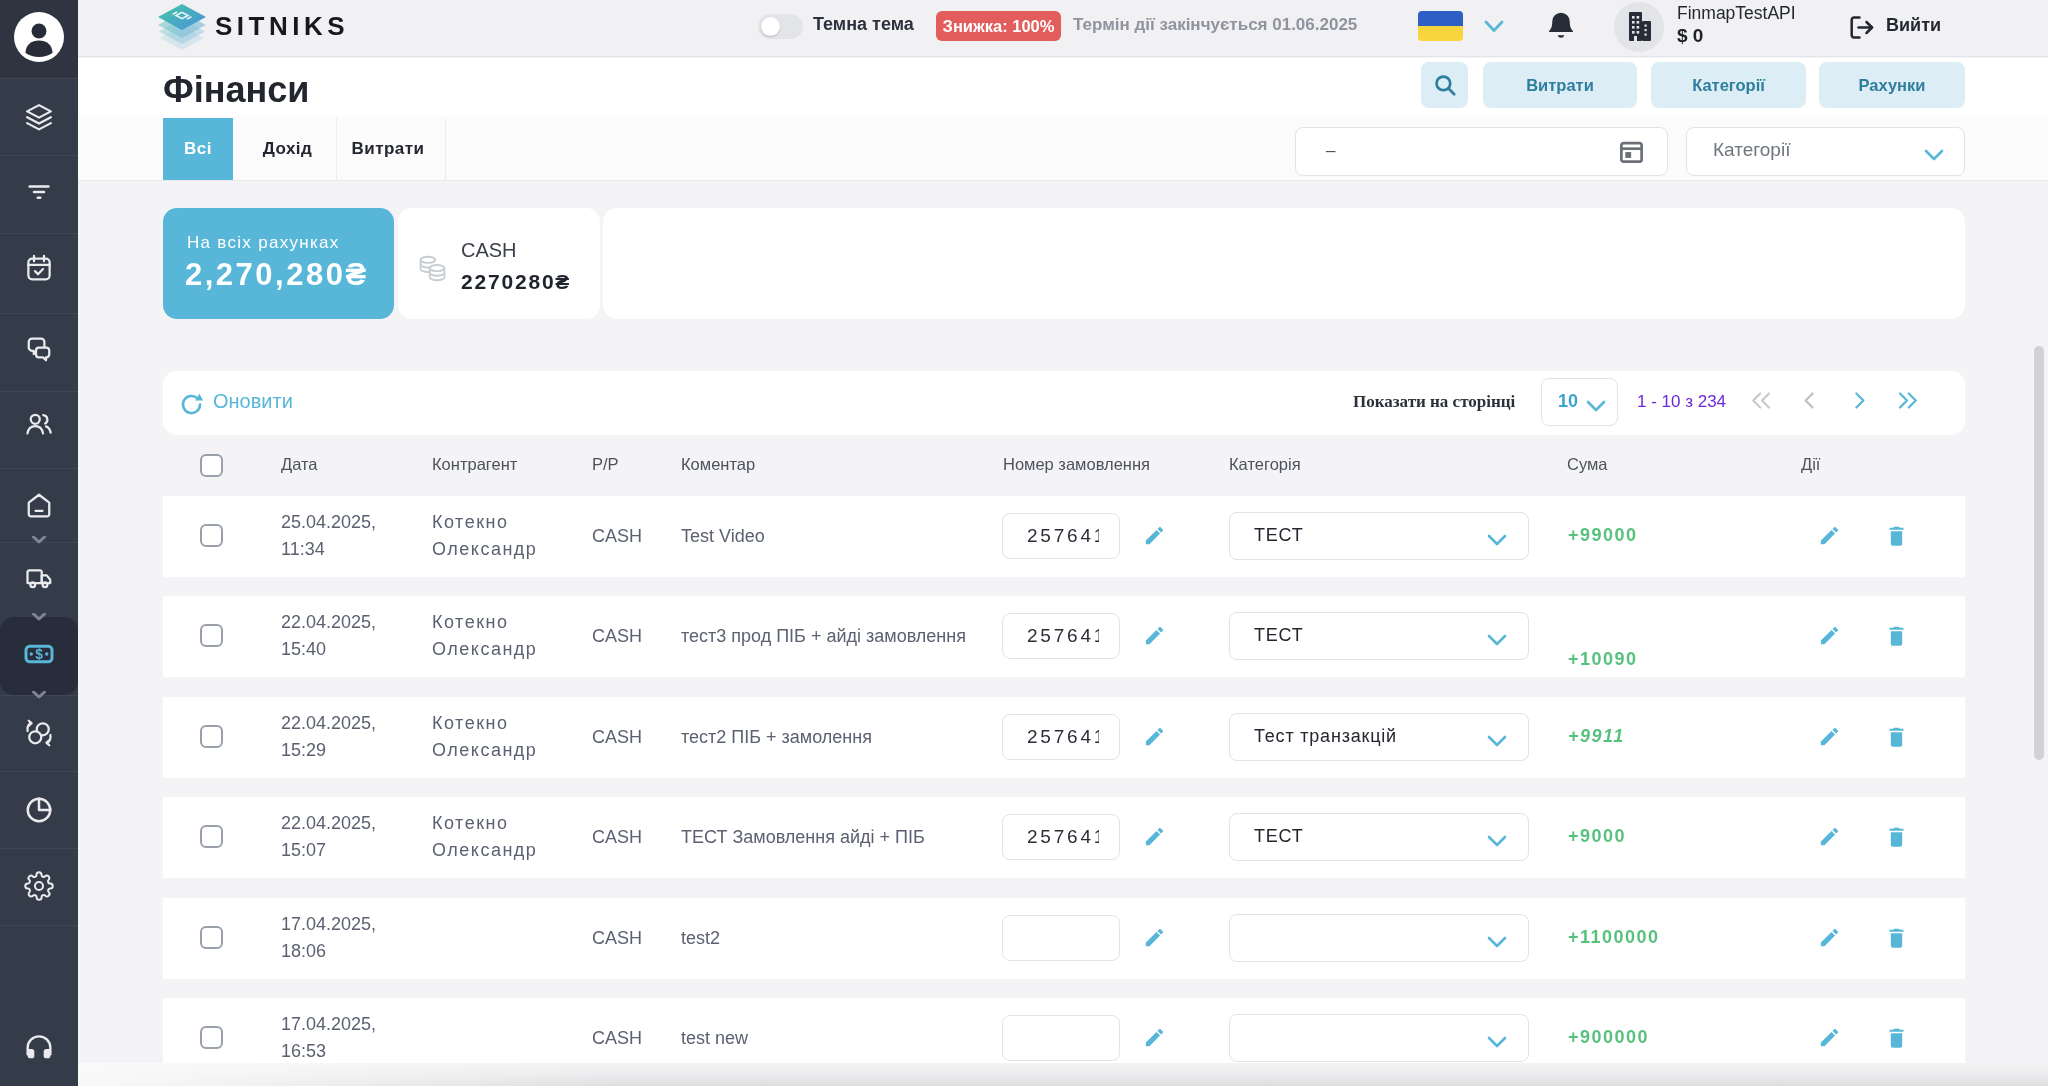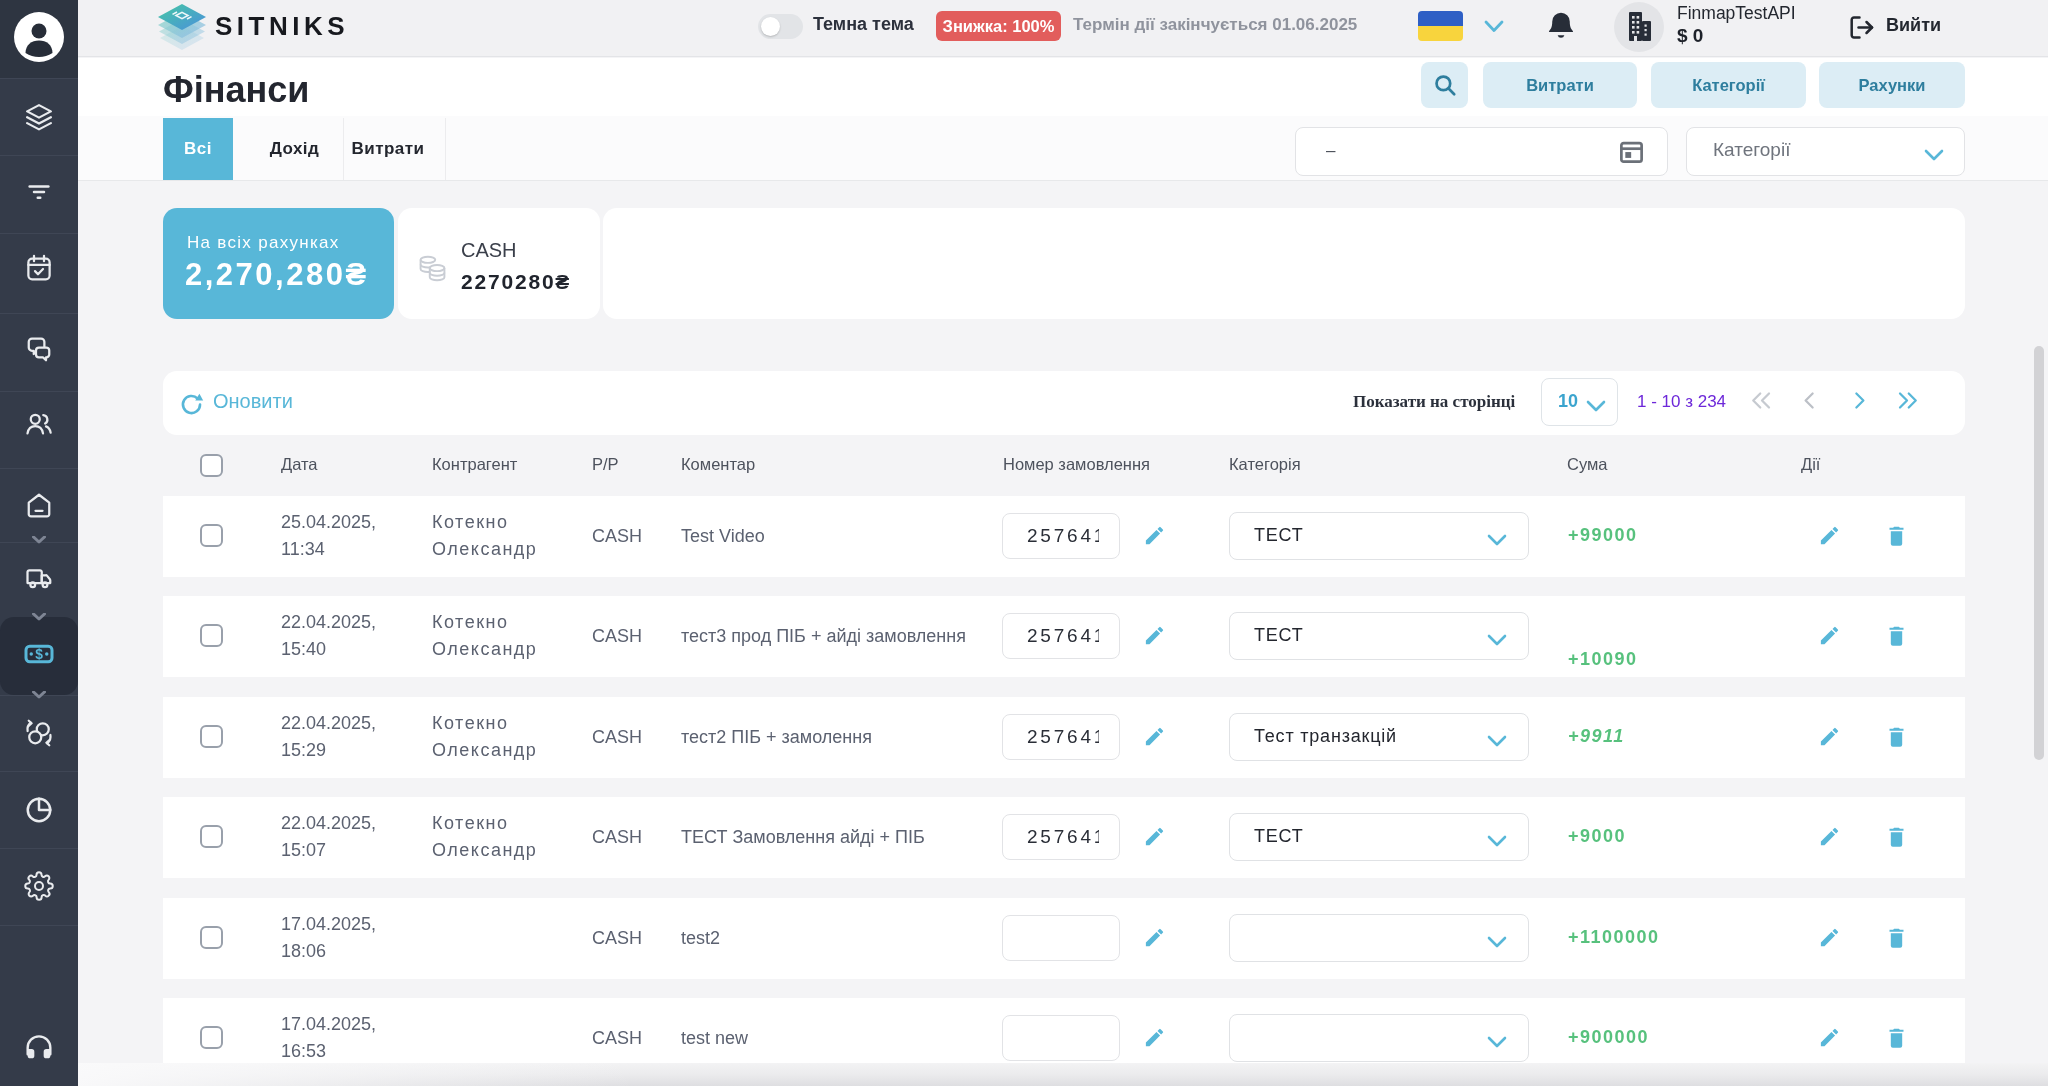--- a/index.html
+++ b/index.html
@@ -102,21 +102,21 @@
 <div class="abs" style="left:163px;top:69px;font-size:36px;font-weight:700;color:#23262f;">Фінанси</div>
 <div class="hbtn" style="left:1421px;width:47px;line-height:normal;"><svg width="26" height="26" viewBox="0 0 24 24" style="margin-top:10px;">
       <circle cx="10.5" cy="10.5" r="6.3" fill="none" stroke="#2e7e9e" stroke-width="2.5"></circle>
       <line x1="15.3" y1="15.3" x2="20.5" y2="20.5" stroke="#2e7e9e" stroke-width="2.5" stroke-linecap="round"></line>
     </svg></div>
 <div class="hbtn" style="left:1483px;width:154px;">Витрати</div>
 <div class="hbtn" style="left:1651px;width:155px;">Категорії</div>
 <div class="hbtn" style="left:1819px;width:146px;">Рахунки</div>
 
 <div class="tab" style="left:163px;width:70px;background:#58b7d8;color:#fff;border-right:none;">Всі</div>
-<div class="tab" style="left:246px;width:98px;">Дохід</div>
+<div class="tab" style="left:239px;width:98px;">Дохід</div>
 <div class="tab" style="left:331px;width:115px;">Витрати</div>
 <div class="finput" style="left:1295px;width:373px;">
   <div class="abs" style="left:30px;top:13px;font-size:17px;color:#4a4f58;">–</div>
   <div class="abs" style="left:322px;top:10px;"><svg width="27" height="27" viewBox="0 0 24 24">
         <rect x="3" y="4.5" width="18" height="16.5" rx="2" fill="none" stroke="#6b7078" stroke-width="2.4"></rect>
         <line x1="3" y1="9.5" x2="21" y2="9.5" stroke="#6b7078" stroke-width="2.4"></line>
         <rect x="6.5" y="12.5" width="5.2" height="5.2" fill="#6b7078"></rect>
       </svg></div>
 </div>
 <div class="finput" style="left:1686px;width:279px;">

